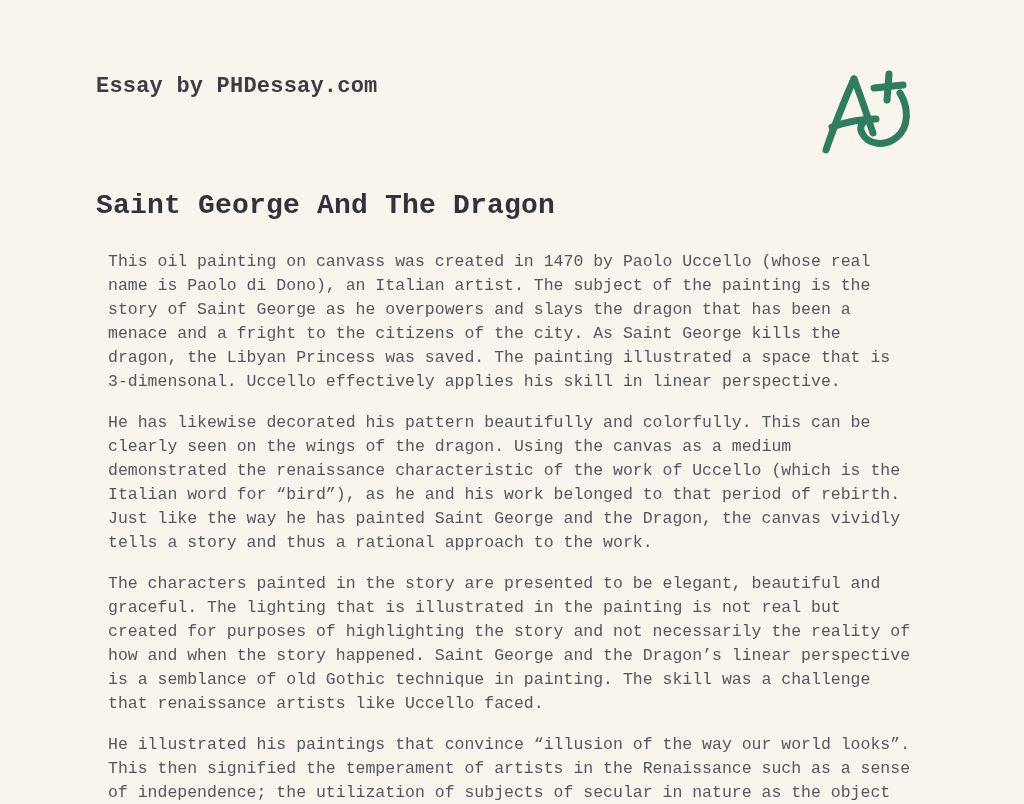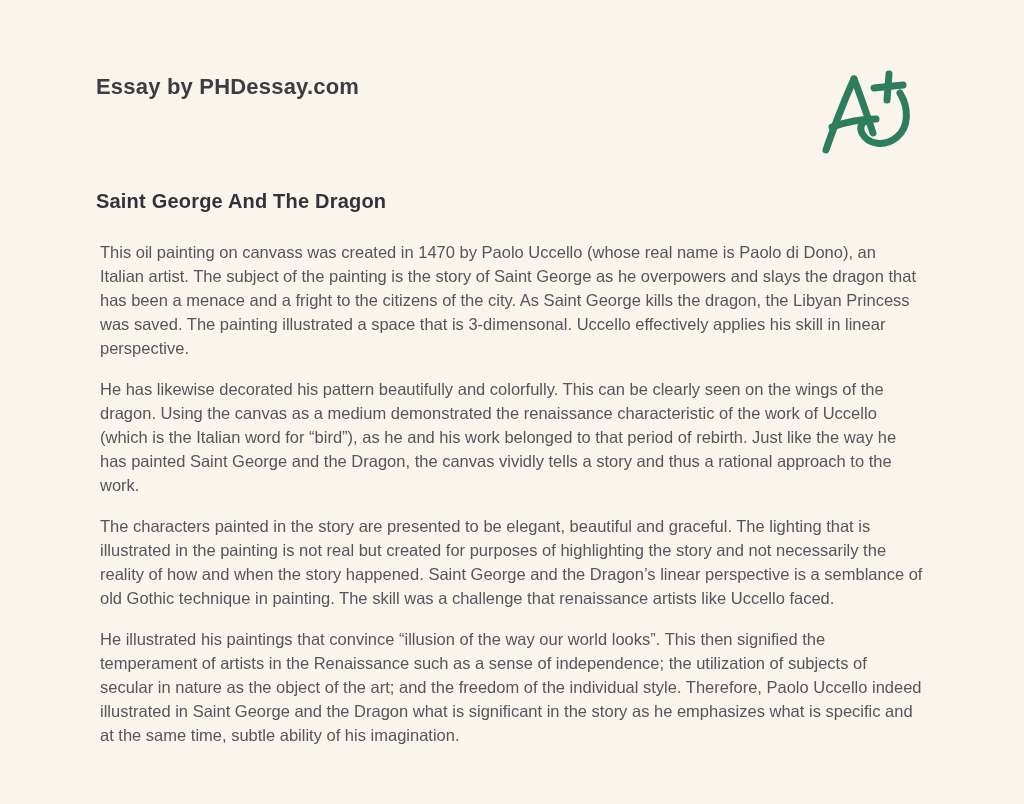--- a/index.html
+++ b/index.html
@@ -8,20 +8,21 @@
     font-family: "Liberation Sans", "DejaVu Sans", sans-serif;
     background: #faf5ec;
   }
   .page {
     position: relative;
     width: 1024px;
     height: 804px;
     background: #faf5ec;
     padding: 74px 96px 0 96px;
     overflow: hidden;
+    font-family: Liberation Mono, monospace;
   }
   .site-title {
     margin: 0;
     font-size: 22px;
     line-height: 1.2;
     font-weight: 700;
     color: #3d3c42;
     letter-spacing: 0.2px;
   }
   .source-line {
@@ -41,28 +42,28 @@
   .logo {
     position: absolute;
     top: 64px;
     left: 816px;
     width: 100px;
     height: 104px;
   }
   .logo svg { width: 100%; height: 100%; }
   .essay-title {
     margin: 90px 0 4px 0;
-    font-size: 20px;
+    font-size: 28px;
     line-height: 1.15;
     font-weight: 700;
     color: #33323a;
     letter-spacing: 0.2px;
   }
   .para {
-    margin: 4px;
+    margin: 12px;
     margin-top: 17px;
     max-width: 832px;
     font-size: 16.5px;
     line-height: 24px;
     color: #56555d;
   }
   .para:first-of-type { margin-top: 27px; }
 </style>
 </head>
 <body>

